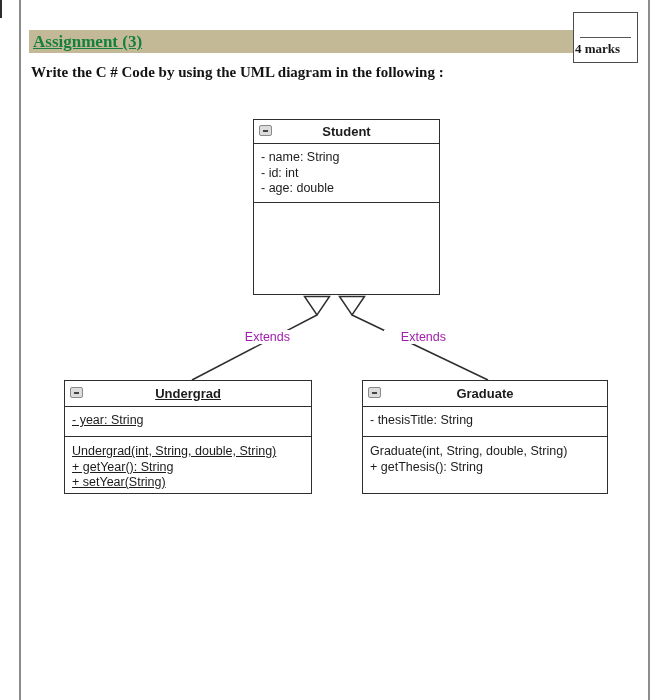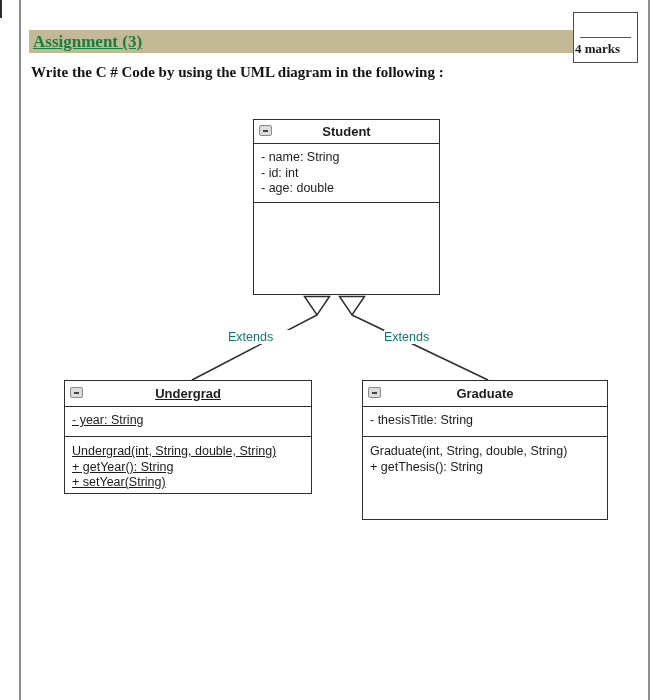--- a/index.html
+++ b/index.html
@@ -110,24 +110,24 @@
   }
   .connector-svg {
     position: absolute;
     left: 0; top: 0;
     width: 657px; height: 700px;
     pointer-events: none;
   }
   .extends-label {
     position: absolute;
     width: 62px;
-    text-align: left;
+    text-align: right;
     font-family: "Liberation Sans", sans-serif;
     font-size: 12.5px;
-    color: #0f766e;
+    color: #a21caf;
     background: #ffffff;
   }
 </style>
 </head>
 <body>
 
 <div class="page">
 
   <div class="edge-artifact"></div>
   <div class="edge-line" style="left:19px;"></div>
@@ -177,21 +177,21 @@
     <div class="uml-attrs" style="height:30px;">
       <div>- year: String</div>
     </div>
     <div class="uml-methods" style="padding-top:7px;">
       <div>Undergrad(int, String, double, String)</div>
       <div>+ getYear(): String</div>
       <div>+ setYear(String)</div>
     </div>
   </div>
 
-  <div class="uml-class" style="left:362px;top:380px;width:246px;height:140px;">
+  <div class="uml-class" style="left:362px;top:380px;width:246px;height:114px;">
     <div class="uml-header" style="height:26px;">
       <span class="collapse-icon" style="top:6px;">
           <span class="minus"></span>
         </span>
       <span class="uml-title">Graduate</span>
     </div>
     <div class="uml-attrs" style="height:30px;">
       <div>- thesisTitle: String</div>
     </div>
     <div class="uml-methods" style="padding-top:7px;">

